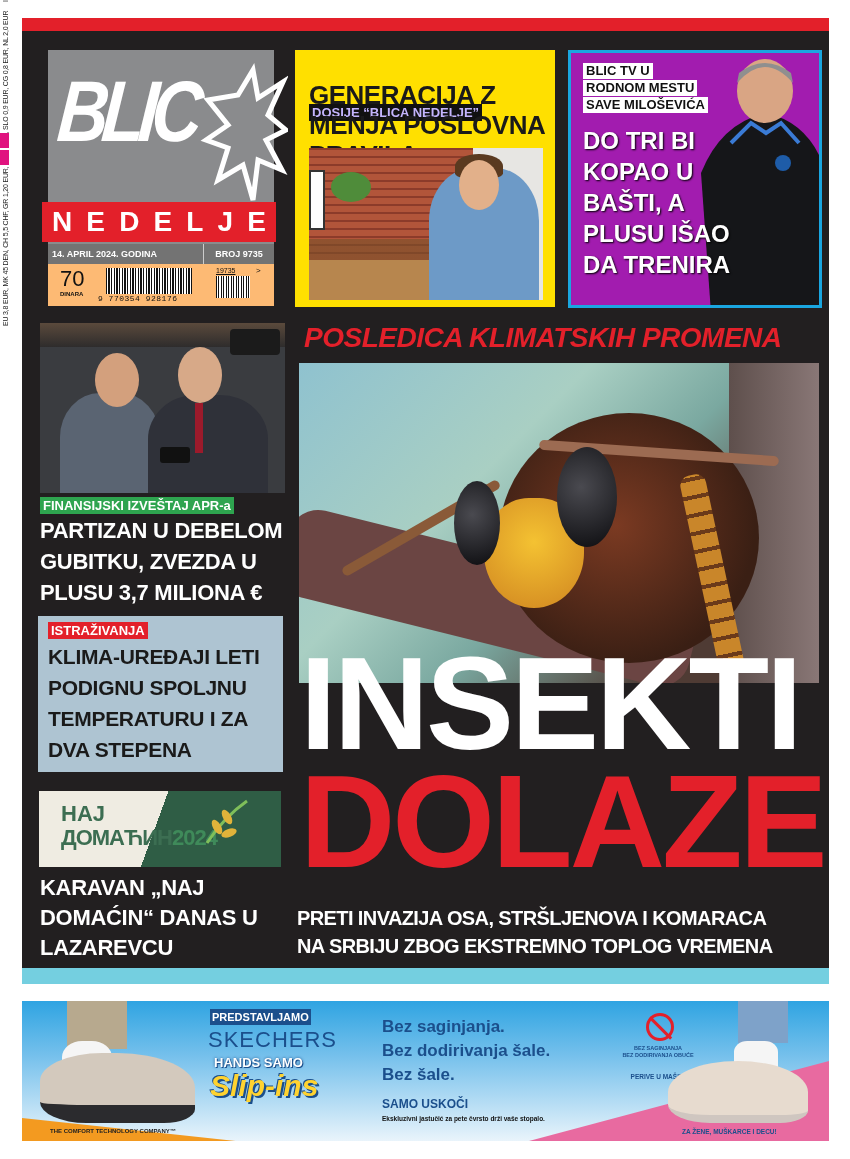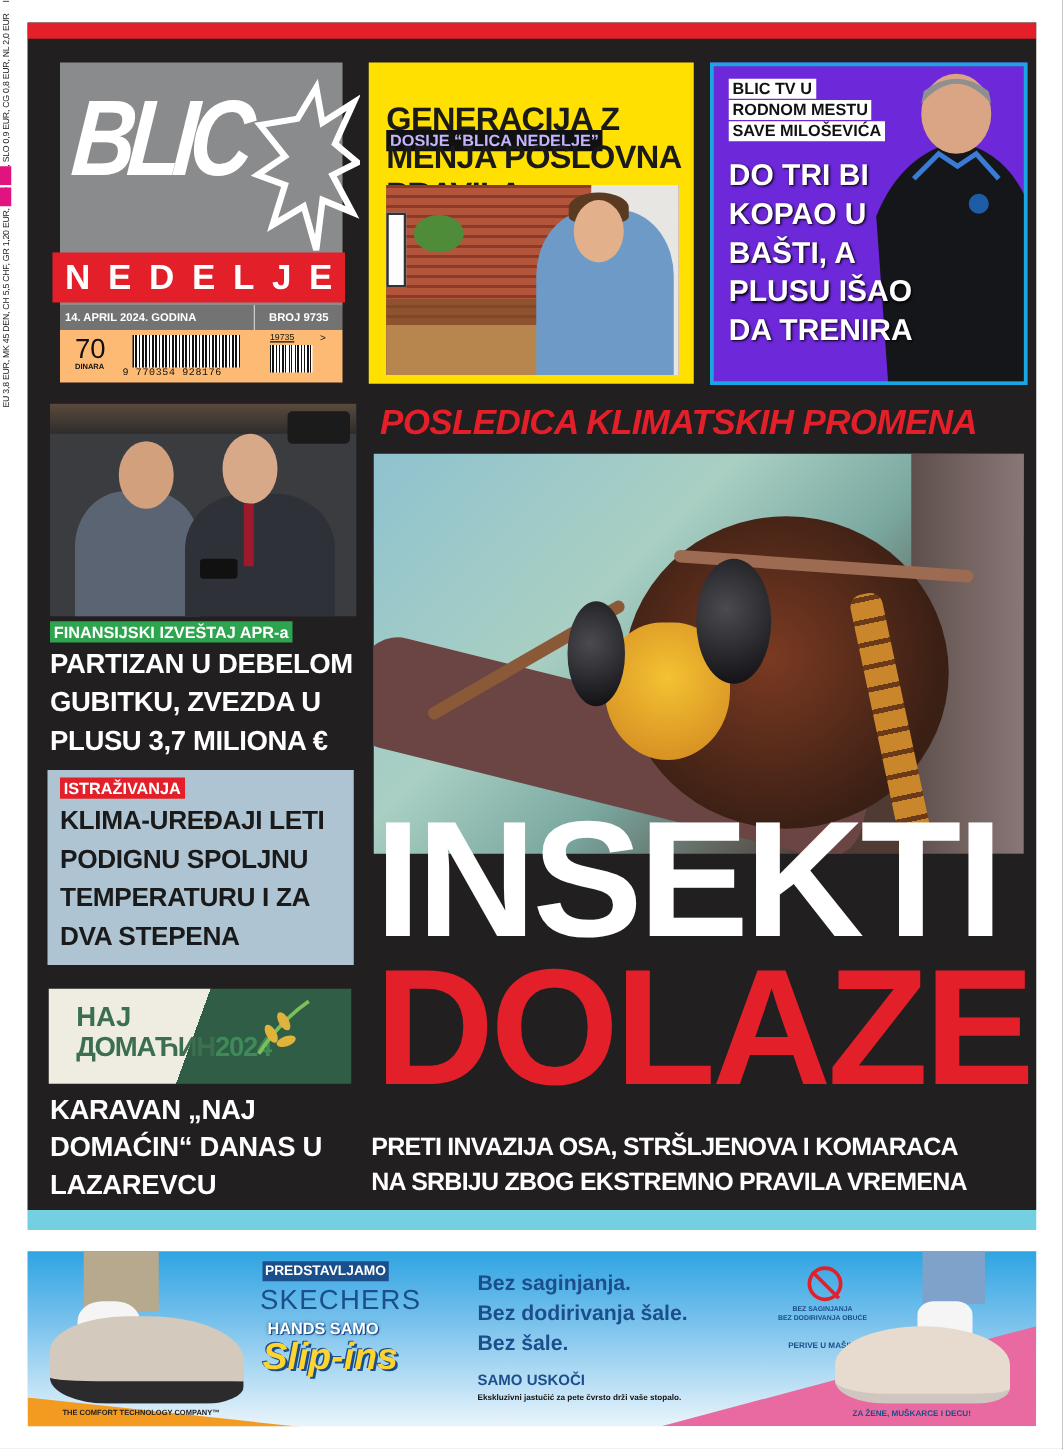--- a/index.html
+++ b/index.html
@@ -58,21 +58,21 @@
       #a34b33; }
   .yellow .photo .wall { position: absolute; right: 0; top: 0; width: 70px; height: 100%; background: #e7e6e3; }
   .yellow .photo .person { position: absolute; left: 120px; top: 20px; width: 110px; height: 132px; background: #6d9ac7; border-radius: 40% 40% 0 0; }
   .yellow .photo .face { position: absolute; left: 150px; top: 12px; width: 40px; height: 50px; background: #e2b08a; border-radius: 50%; }
   .yellow .photo .hair { position: absolute; left: 146px; top: 6px; width: 48px; height: 24px; background: #5a3a20; border-radius: 50% 50% 20% 20%; }
   .yellow .photo .desk { position: absolute; left: 0; top: 112px; width: 130px; height: 40px; background: #b7864e; }
   .yellow .photo .plant { position: absolute; left: 22px; top: 24px; width: 40px; height: 30px; background: #4f8c3a; border-radius: 50%; }
   .yellow .photo .monitor { position: absolute; left: 0; top: 22px; width: 16px; height: 60px; background: #fdfdfd; border: 2px solid #333; }
 
   
-  .blue { position: absolute; left: 546px; top: 32px; width: 254px; height: 258px; border: 3px solid #1aa6e0; background: #6d28d9; overflow: hidden; }
+  .blue { position: absolute; left: 546px; top: 32px; width: 254px; height: 258px; border: 3px solid #1aa6e0; background: #a21caf; overflow: hidden; }
   .blue .kick { position: absolute; left: 12px; top: 10px; }
   .blue .kick span { display: table; background: #fff; color: #111; font-size: 13px; line-height: 16px; font-weight: 700; padding: 0 3px; margin-bottom: 1px; }
   .blue .head { position: absolute; left: 12px; top: 72px; color: #fff; font-size: 24px; line-height: 31px; font-weight: 700; text-shadow: 1px 1px 2px #000; }
   .blue .coach { position: absolute; left: 120px; top: 0; width: 140px; height: 260px; }
 
   
   .left-photo { position: absolute; left: 18px; top: 305px; width: 245px; height: 170px; background: #3a3c40; overflow: hidden; }
   .left-photo .lamp { position: absolute; left: 0; top: 0; width: 100%; height: 24px; background: linear-gradient(180deg,#5b4a3c,#2e2c2c); }
   .left-photo .man1 { position: absolute; left: 20px; top: 70px; width: 100px; height: 110px; background: #5a6472; border-radius: 40% 40% 0 0; }
   .left-photo .head1 { position: absolute; left: 55px; top: 30px; width: 44px; height: 54px; background: #d3a07d; border-radius: 50%; }
@@ -259,21 +259,21 @@
     <div class="ant2"></div>
     <div class="face"></div>
     <div class="eye1"></div>
     <div class="eye2"></div>
     <div class="leg"></div>
   </div>
   <div class="insekti">INSEKTI</div>
   <div class="dolaze">DOLAZE!</div>
   <div class="deck">
     <div>PRETI INVAZIJA OSA, STRŠLJENOVA I KOMARACA</div>
-    <div>NA SRBIJU ZBOG EKSTREMNO PRAVILA VREMENA</div>
+    <div>NA SRBIJU ZBOG EKSTREMNO TOPLOG VREMENA</div>
   </div>
 </div>
 
 <div class="bottom-strip"></div>
 
 <div class="ad">
   <div class="orange"></div>
   <div class="pink"></div>
   <div class="leg1"></div>
   <div class="sock1"></div>

